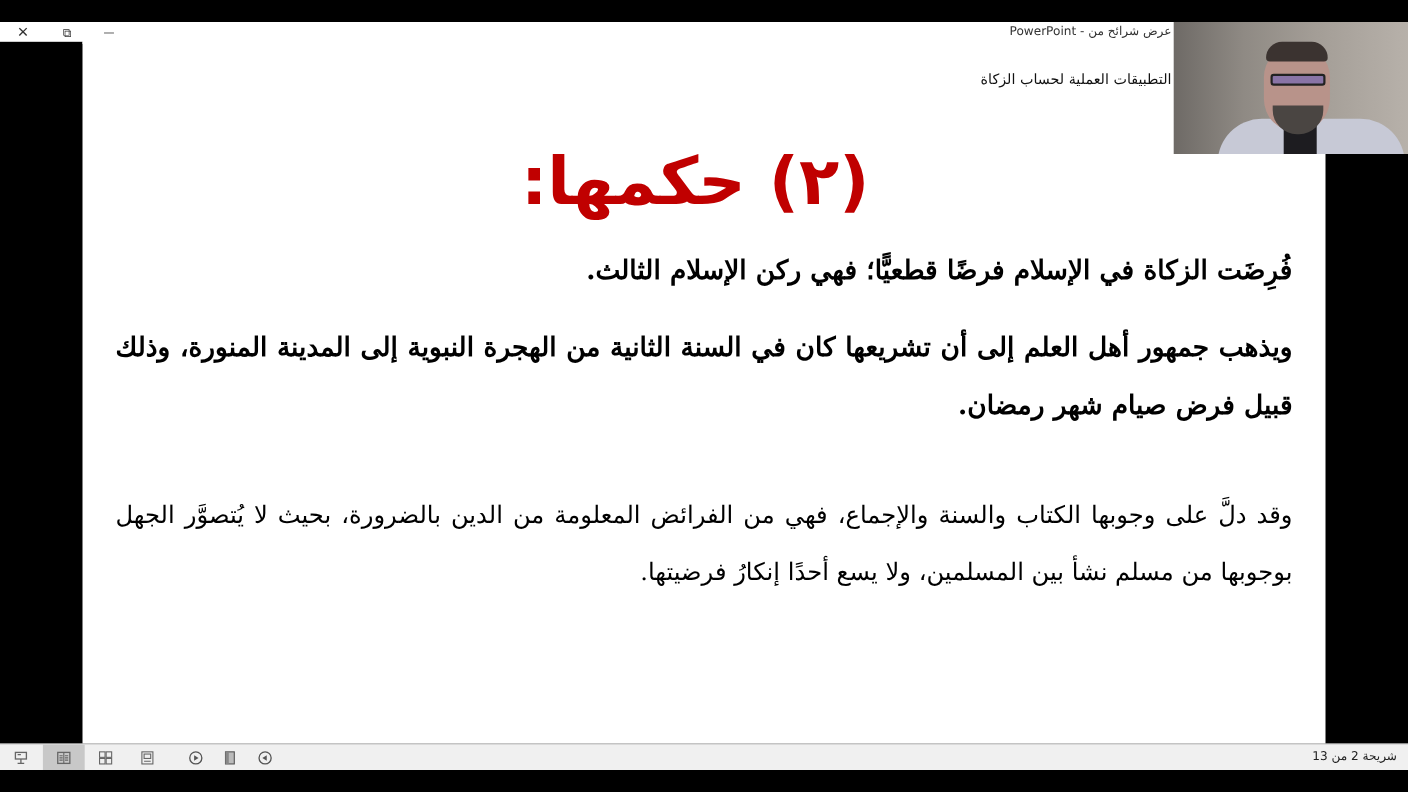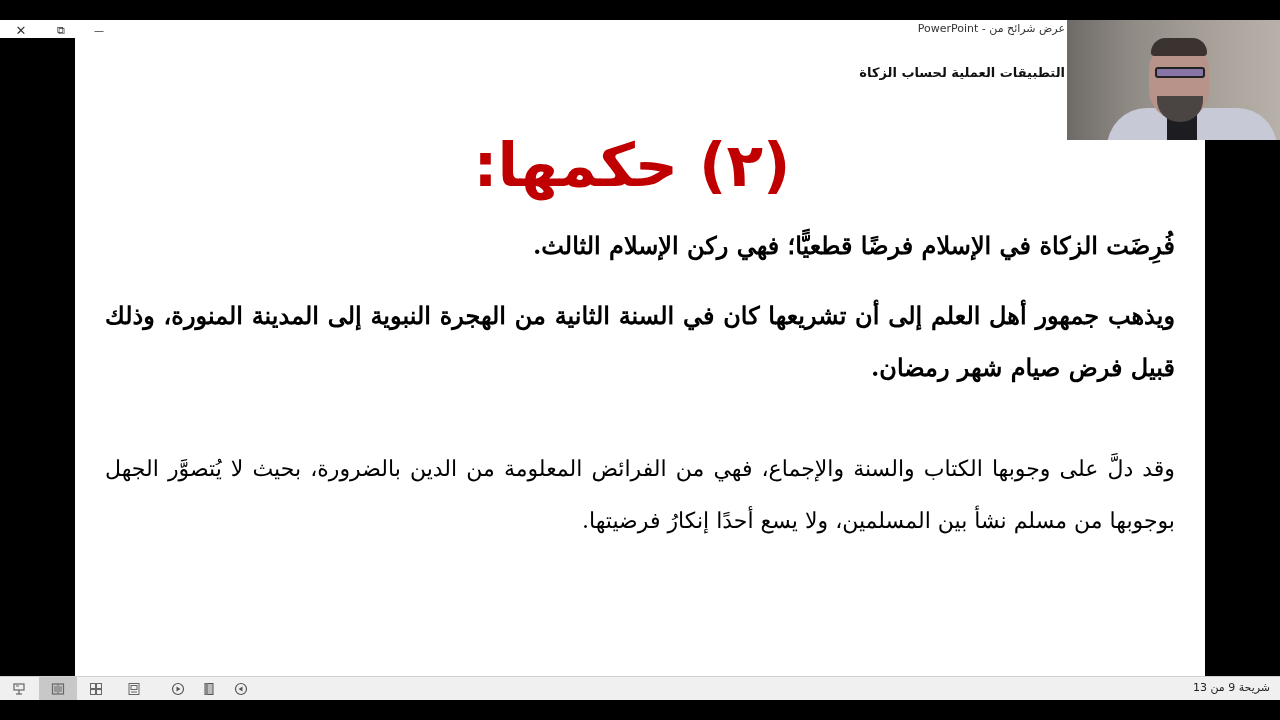--- a/index.html
+++ b/index.html
@@ -4,21 +4,21 @@
 <style>
   * { box-sizing: border-box; margin: 0; padding: 0; }
   html, body { width: 1280px; height: 720px; overflow: hidden; background: #000; font-family: "DejaVu Sans", sans-serif; }
   .topbar { position: absolute; left: 0; top: 0; width: 1280px; height: 20px; background: #000; }
   .titlebar { position: absolute; left: 0; top: 20px; width: 1280px; height: 20px; background: #fff; }
   .win-ctrl { position: absolute; top: 0; height: 20px; width: 30px; display: flex; align-items: center; justify-content: center; color: #333; font-size: 13px; cursor: pointer; }
   .title-text { position: absolute; right: 215px; top: 2px; font-size: 11px; color: #333; direction: rtl; white-space: nowrap; font-family: "DejaVu Sans", sans-serif; padding-left: 24px; }
   .left-black { position: absolute; left: 0; top: 38px; width: 75px; height: 638px; background: #000; }
   .right-black { position: absolute; left: 1205px; top: 140px; width: 75px; height: 536px; background: #000; }
   .slide { position: absolute; left: 75px; top: 38px; width: 1130px; height: 638px; background: #fff; overflow: hidden; }
-  .slide-header { position: absolute; right: 140px; top: 27px; font-size: 13px; font-weight: bold; color: #111; direction: rtl; white-space: nowrap; }
+  .slide-header { position: absolute; right: 140px; top: 27px; font-size: 13px; font-weight: normal; color: #111; direction: rtl; white-space: nowrap; }
   .slide-title { position: absolute; left: 0; width: 1114px; top: 92px; text-align: center; direction: rtl; color: #c00000; font-size: 60px; font-weight: bold; font-family: "DejaVu Sans", sans-serif; letter-spacing: 1px; }
   .para { position: absolute; right: 30px; direction: rtl; text-align: right; color: #000; font-weight: bold; font-family: "DejaVu Serif", serif; }
   .p1 { top: 193px; font-size: 24px; white-space: nowrap; }
   .p2 { top: 252px; width: 1070px; font-size: 24px; line-height: 52px; text-align: justify; text-align-last: right; }
   .p3 { top: 405px; width: 1070px; font-size: 22px; line-height: 52px; text-align: justify; text-align-last: right; font-weight: normal; }
   .webcam { position: absolute; left: 1067px; top: 20px; width: 213px; height: 120px; background: linear-gradient(90deg,#6e6a66 0%,#8f8a84 30%,#a39d96 60%,#b7b1aa 100%); overflow: hidden; }
   .cam-head { position: absolute; left: 82px; top: 22px; width: 60px; height: 78px; border-radius: 28px 28px 30px 30px; background: #b8938a; }
   .cam-hair { position: absolute; left: 84px; top: 18px; width: 56px; height: 18px; border-radius: 25px 25px 6px 6px; background: #3b3330; }
   .cam-glasses { position: absolute; left: 88px; top: 47px; width: 50px; height: 11px; border: 2px solid #222; border-radius: 3px; background: rgba(80,80,200,0.45); }
   .cam-beard { position: absolute; left: 90px; top: 76px; width: 46px; height: 26px; border-radius: 0 0 22px 22px; background: #4a4542; }
@@ -110,16 +110,16 @@
         <rect x="3" y="1.5" width="8" height="11" fill="#bbb" stroke="#555"></rect>
         <rect x="3" y="1.5" width="3" height="11" fill="#888"></rect>
       </svg>
   </div>
   <div class="sb-btn" style="left:226px;">
     <svg viewBox="0 0 14 14">
         <circle cx="7" cy="7" r="5.5" fill="none" stroke="#555" stroke-width="1.2"></circle>
         <polygon points="8.5,4.5 4.5,7 8.5,9.5" fill="#555"></polygon>
       </svg>
   </div>
-  <div class="slide-count">شريحة 9 من 13</div>
+  <div class="slide-count">شريحة 2 من 13</div>
 </div>
 
 <div class="bottombar"></div>
 
 </body></html>

